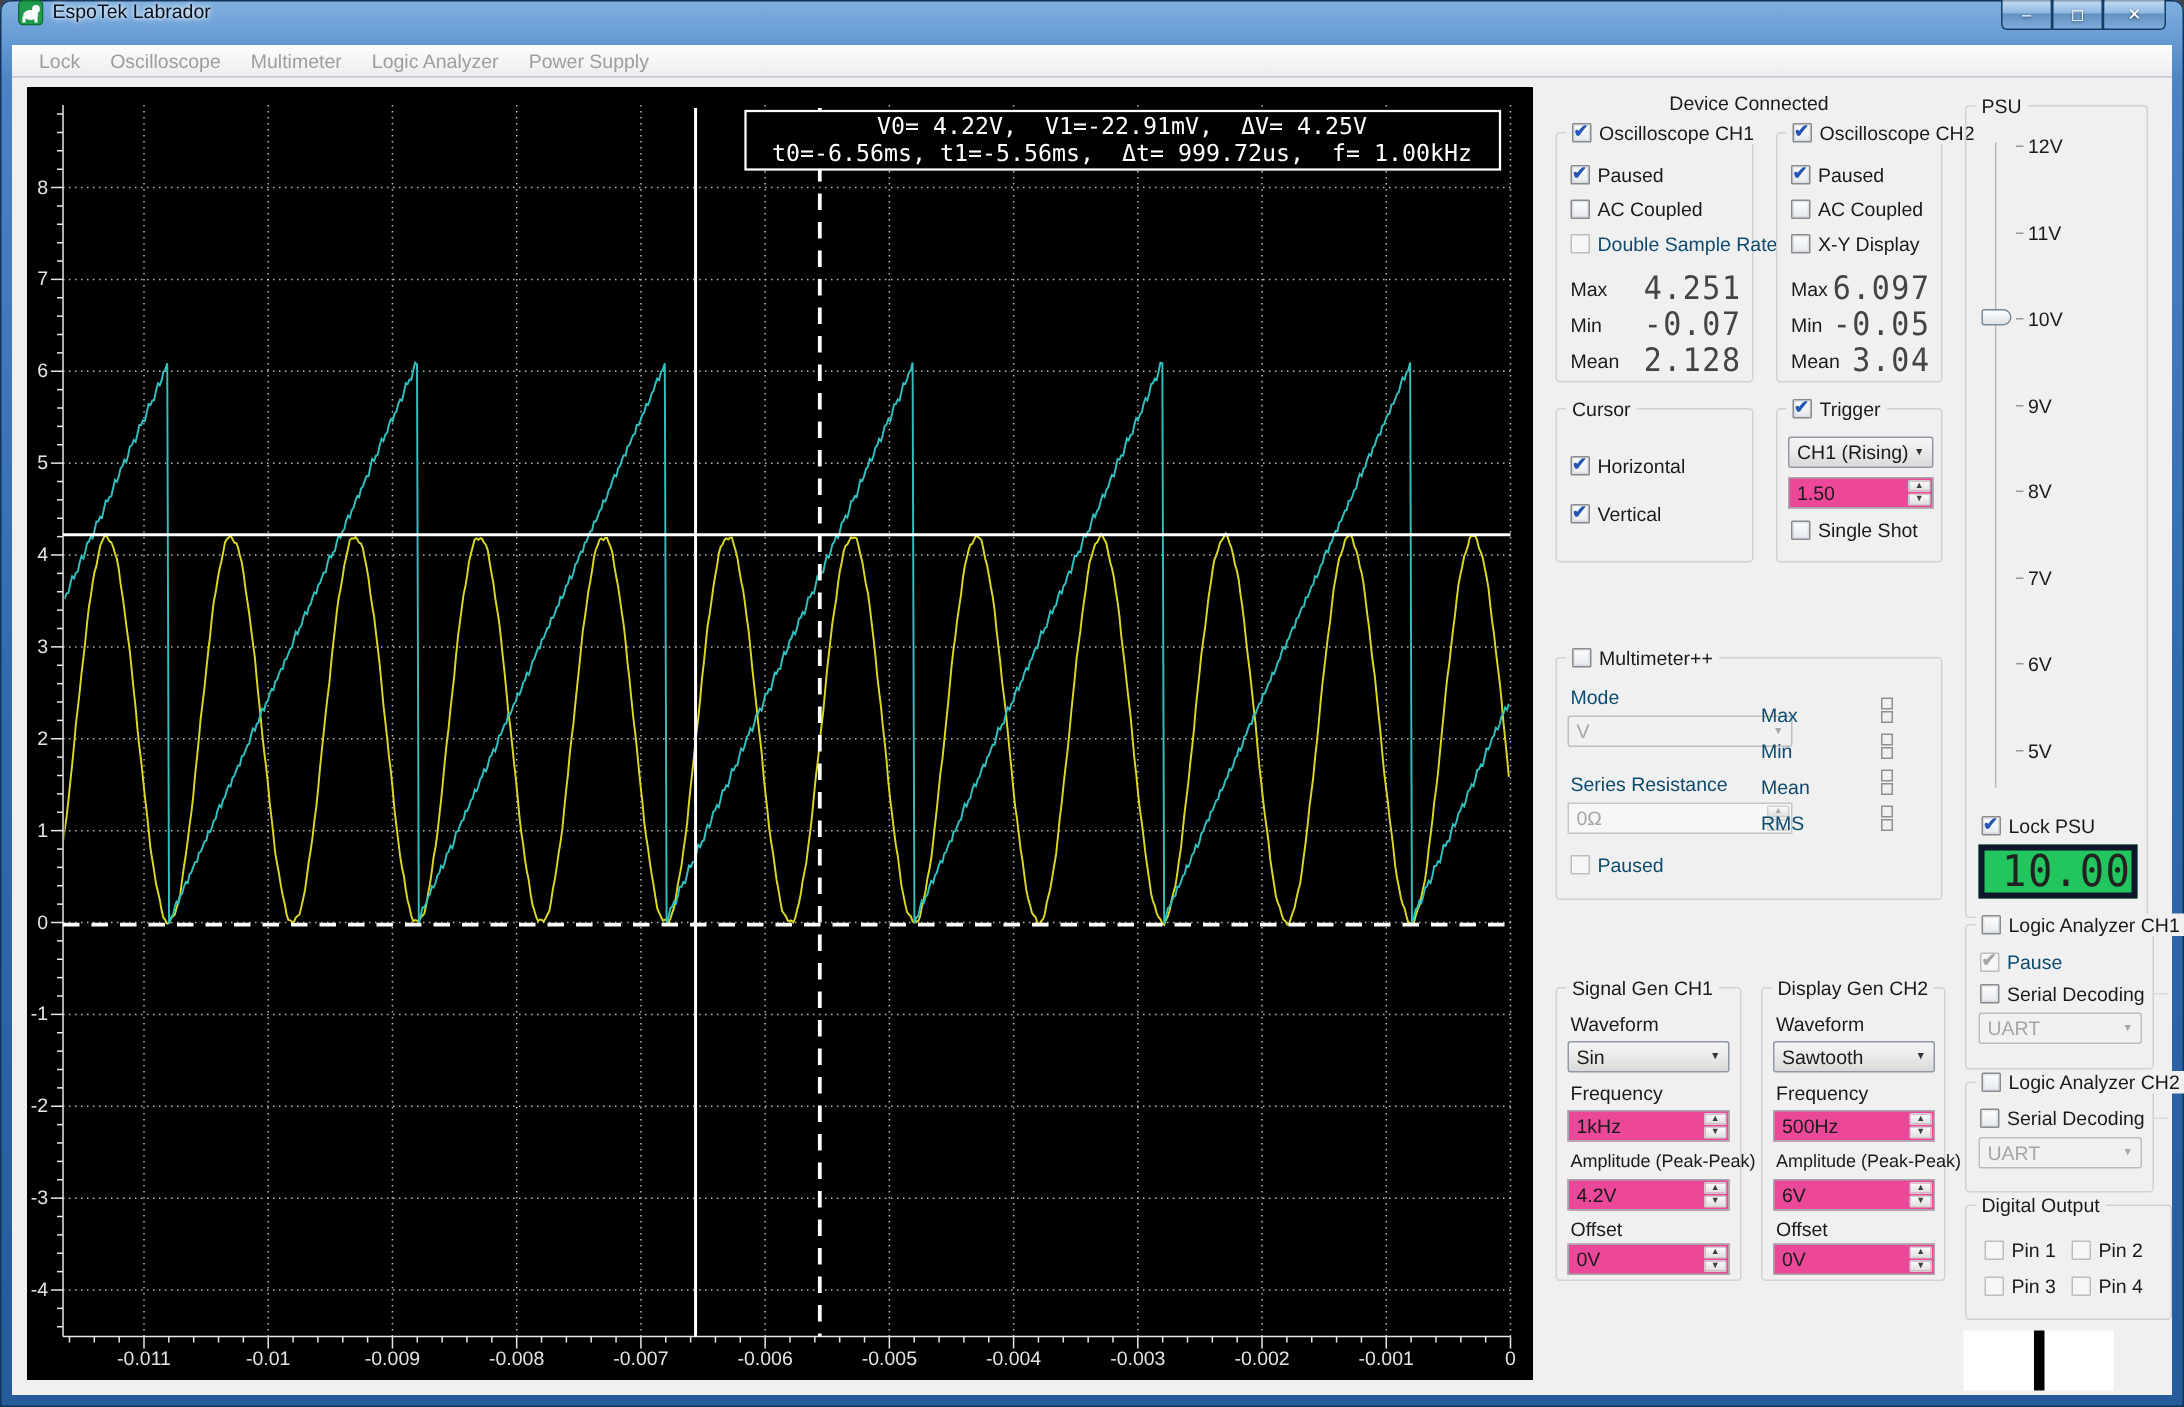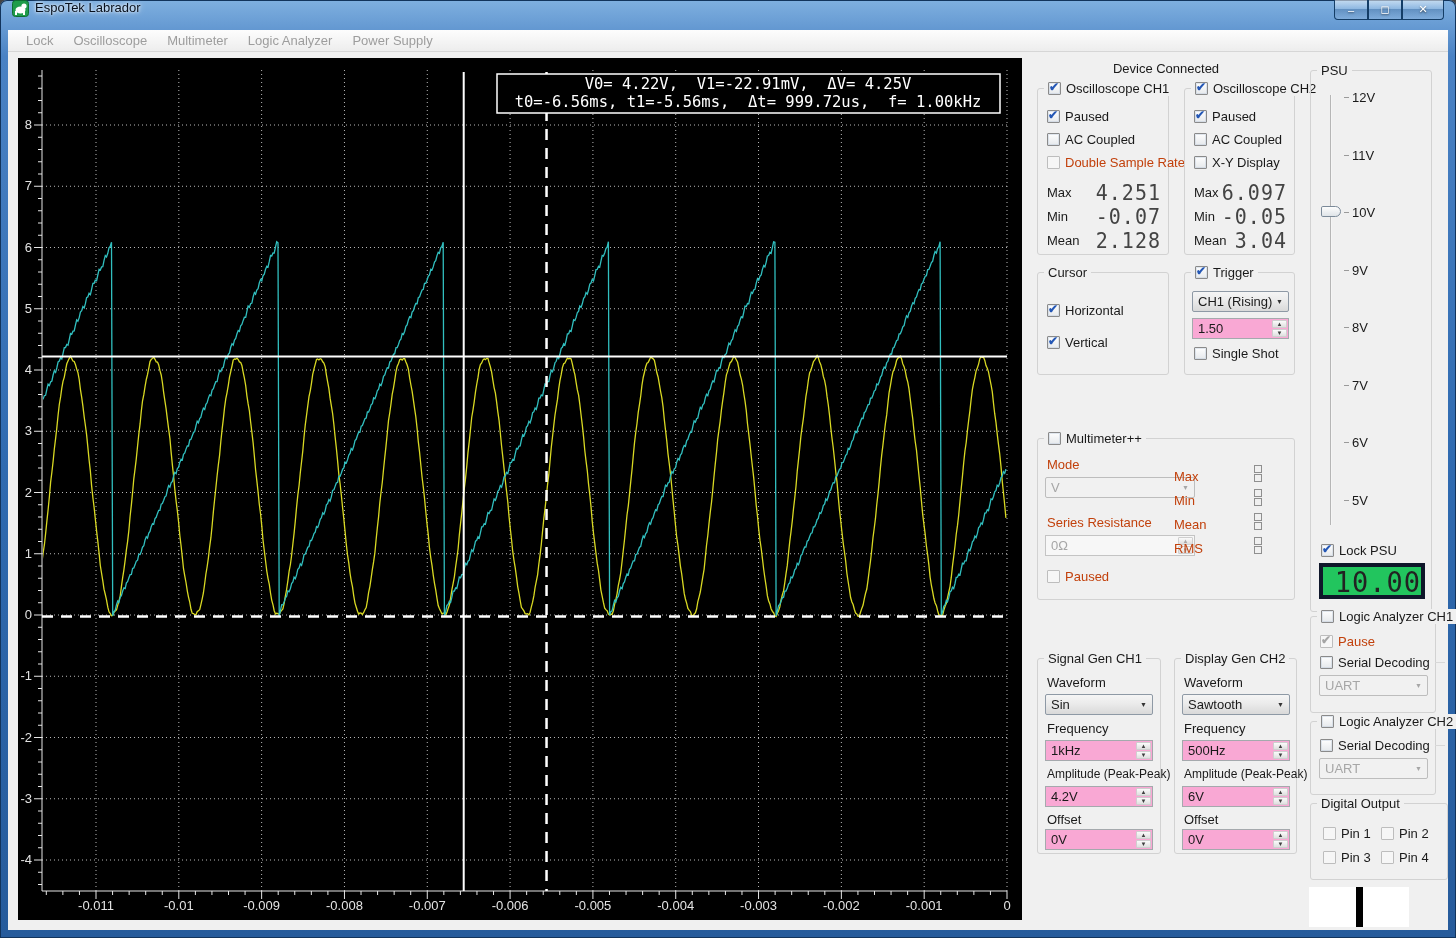--- a/index.html
+++ b/index.html
@@ -29,27 +29,27 @@
   svg text{white-space:pre}
   
   .gb{position:absolute;border:1px solid #d2d2d2;border-radius:3px}
   .gb-title{position:absolute;top:-8px;left:6px;background:#f0f0f0;padding:0 4px;line-height:15px;white-space:nowrap}
   .cbrow{display:flex;align-items:center;gap:5px;white-space:nowrap;cursor:default}
   .cb{width:13px;height:13px;border:1px solid #8a8a8a;border-radius:1px;flex:none;position:relative;
     background:linear-gradient(180deg,#fefefe,#e6e9ec);box-shadow:inset 0 0 0 1px rgba(190,205,220,.45)}
   .cb.checked::after{content:"\2714";position:absolute;left:0px;top:-3px;font-size:12px;font-weight:bold;color:#2457b5}
   .cb.dis{border-color:#bdbdbd;background:#f6f6f6;box-shadow:none}
   .cb.dis.checked::after{color:#a5a5a5}
-  .dtext{color:#c2410c}
+  .dtext{color:#0c4a6e}
   .combo{height:21px;border:1px solid #8e99a5;border-radius:2px;display:flex;align-items:center;
     padding:0 18px 0 5px;position:relative;background:linear-gradient(180deg,#f5f5f5,#ebebeb 45%,#d9d9d9);white-space:nowrap}
   .combo .arrow{position:absolute;right:5px;top:6px;font-size:7px;color:#333;line-height:8px}
   .combo.dis{border-color:#bdbdbd;background:#f1f1f1;color:#a6a6a6}
   .combo.dis .arrow{color:#a6a6a6}
-  .spin{height:21px;border:1px solid #a5a9ad;background:#f9a8d4;display:flex;align-items:center;
+  .spin{height:21px;border:1px solid #a5a9ad;background:#ec4899;display:flex;align-items:center;
     padding:0 18px 0 5px;position:relative;white-space:nowrap}
   .spin.dis{background:#f7f7f7;color:#a6a6a6;border-color:#c4c4c4}
   .spin .btns{position:absolute;right:1px;top:1px;bottom:1px;width:15px;display:flex;flex-direction:column;gap:1px}
   .spin .btns span{flex:1;font-size:6px;line-height:6px;display:flex;align-items:center;justify-content:center;
     color:#404040;background:linear-gradient(180deg,#fbfbfb,#dfdfdf);border:1px solid #cfcfcf;border-radius:1px}
   .spin.dis .btns span{color:#a9a9a9}
   .lcd{font-family:"DejaVu Sans Mono",monospace;font-size:20px;color:#444;letter-spacing:1px;transform:scaleY(1.08)}
   .lcdE{display:inline-flex;flex-direction:column;gap:1px}
   .lcdE i{display:block;width:8px;height:8px;border:1px solid #8f8f8f}
   .stat-row{position:absolute;display:flex;align-items:center;justify-content:space-between}

